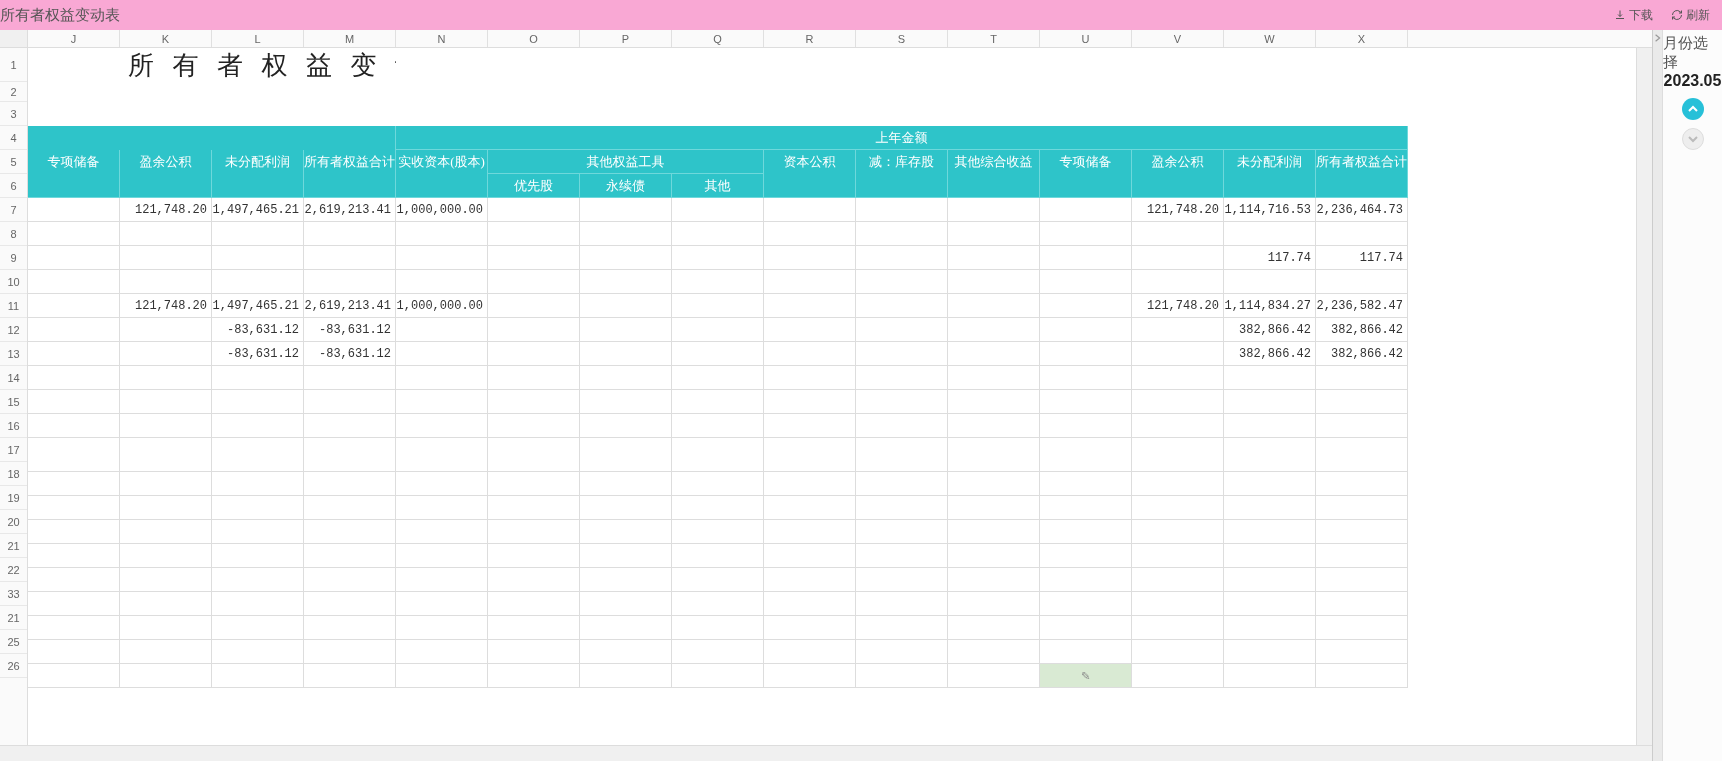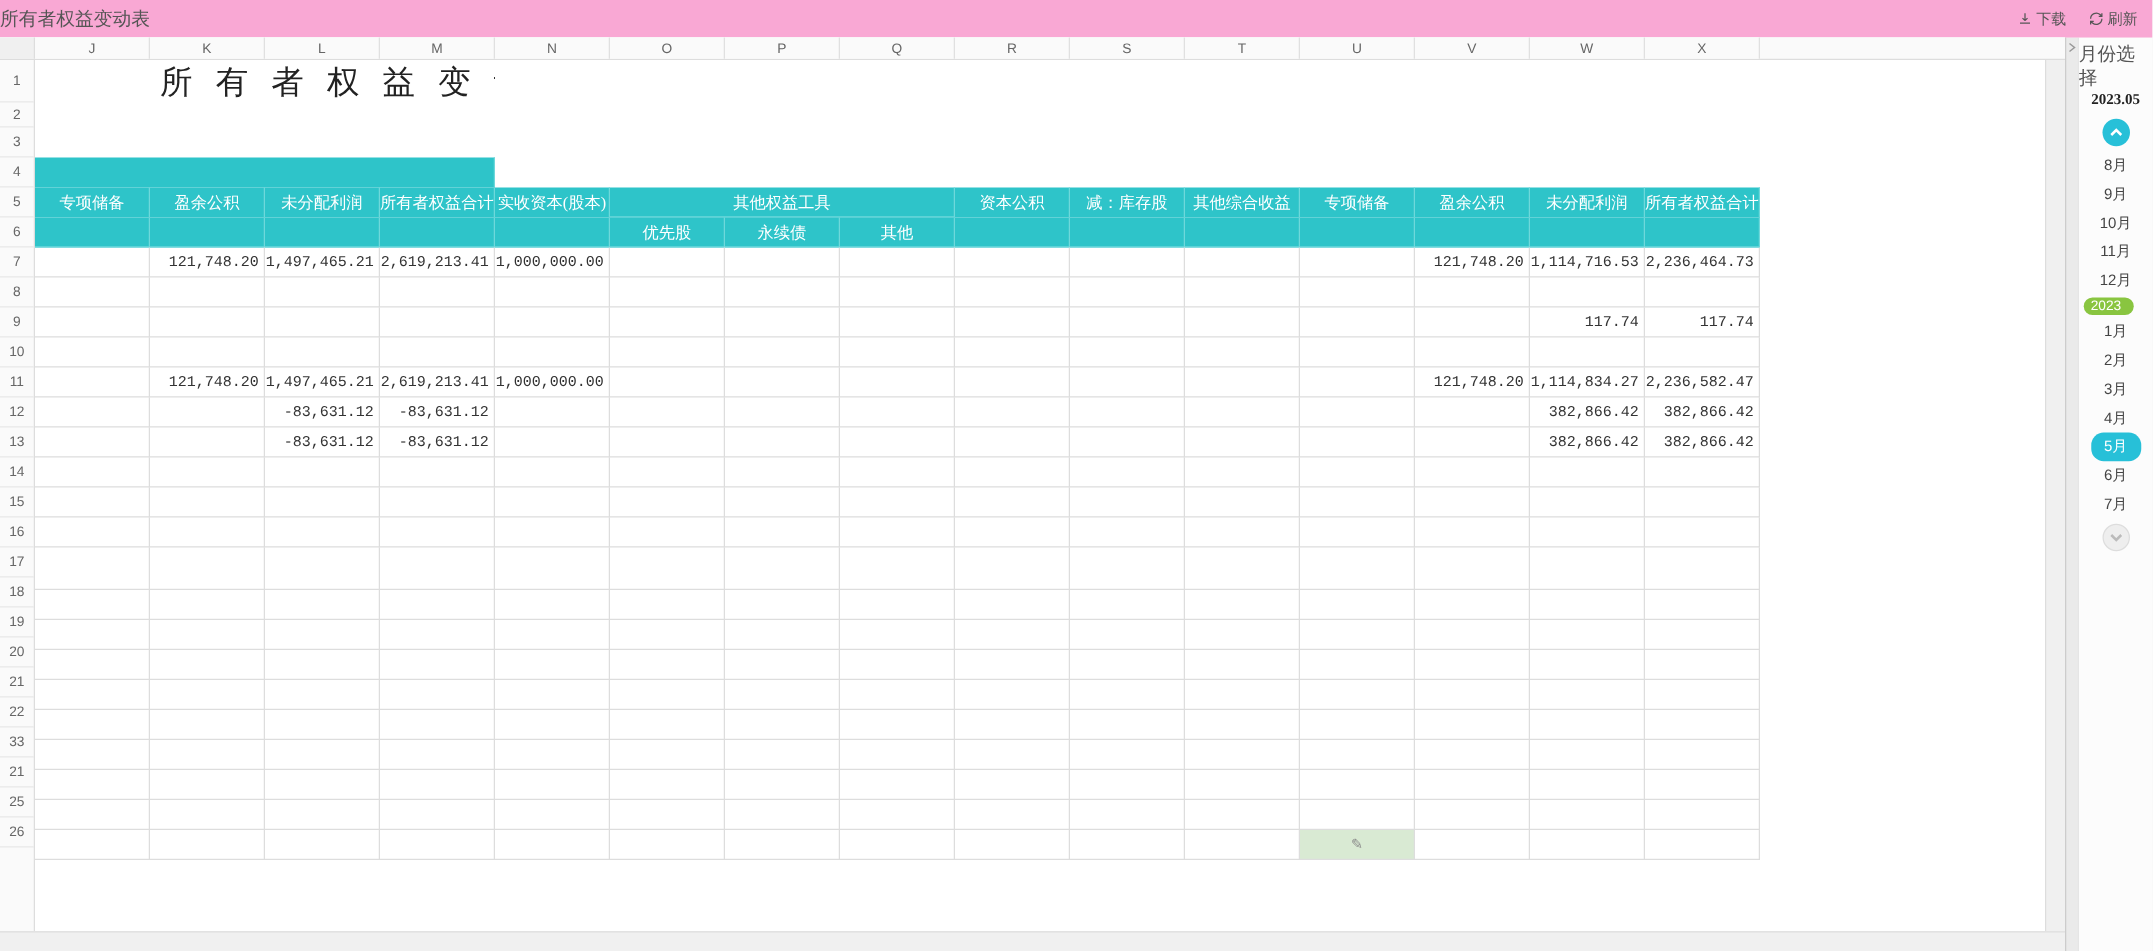--- a/index.html
+++ b/index.html
@@ -154,21 +154,21 @@
     .side-panel {
       width: 60px;
       background: #fcfcfc;
       border-left: 1px solid #ddd;
       display: flex;
       flex-direction: column;
       align-items: center;
       font-size: 12px;
     }
     .side-title { font-size: 15px; color: #555; padding: 4px 0 0; }
-    .side-date { font-size: 12px; font-weight: bold; color: #222; margin-bottom: 4px; font-family: Liberation Serif, serif; }
+    .side-date { font-size: 16px; font-weight: bold; color: #222; margin-bottom: 4px; }
     .nav-btn {
       width: 22px; height: 22px;
       background: #27c0d8;
       border-radius: 50%;
       color: #fff;
       display: flex; align-items: center; justify-content: center;
       margin: 4px 0;
       cursor: pointer;
     }
     .month-item {
@@ -289,20 +289,21 @@
         <div class="grid-row r2">
           <div class="cell" style="width:1380px;border:none;"></div>
         </div>
 
         <div class="grid-row r3">
           <div class="cell" style="border:none;flex:1;"></div>
         </div>
 
         <div class="grid-row">
           <div class="cell teal-header" style="width:368px;border-bottom:none;"></div>
+          <div class="cell teal-header" style="width:1012px;">上年金额</div>
         </div>
 
         <div class="grid-row">
           <div class="cell teal-header" style="border-top:none;border-bottom:none;">专项储备</div>
           <div class="cell teal-header" style="border-top:none;border-bottom:none;">盈余公积</div>
           <div class="cell teal-header" style="border-top:none;border-bottom:none;">未分配利润</div>
           <div class="cell teal-header" style="border-top:none;border-bottom:none;">所有者权益合计</div>
           <div class="cell teal-header" style="border-top:none;border-bottom:none;">实收资本(股本)</div>
           <div class="cell teal-header" style="width:276px;font-family:Liberation Mono, monospace;">其他权益工具</div>
           <div class="cell teal-header" style="border-top:none;border-bottom:none;">资本公积</div>
@@ -690,34 +691,19 @@
   </div>
 
   <div class="side-panel">
     <div class="side-title">月份选择</div>
     <div class="side-date">2023.05</div>
     <div class="nav-btn">
       <svg width="10" height="10" viewBox="0 0 10 10">
           <path d="M1 7l4-4 4 4" fill="none" stroke="#fff" stroke-width="2"></path>
         </svg>
     </div>
-    <div id="months-holder">
-        <div class="month-item">8月</div>
-        <div class="month-item">9月</div>
-        <div class="month-item">10月</div>
-        <div class="month-item">11月</div>
-        <div class="month-item">12月</div>
-        <div class="year-badge">2023</div>
-        <div class="month-item">1月</div>
-        <div class="month-item">2月</div>
-        <div class="month-item">3月</div>
-        <div class="month-item">4月</div>
-        <div class="month-item active">5月</div>
-        <div class="month-item">6月</div>
-        <div class="month-item">7月</div>
-      </div>
     <div class="down-btn">
       <svg width="10" height="10" viewBox="0 0 10 10">
           <path d="M1 3l4 4 4-4" fill="none" stroke="#bbb" stroke-width="2"></path>
         </svg>
     </div>
   </div>
 </div>
 
 </body></html>

